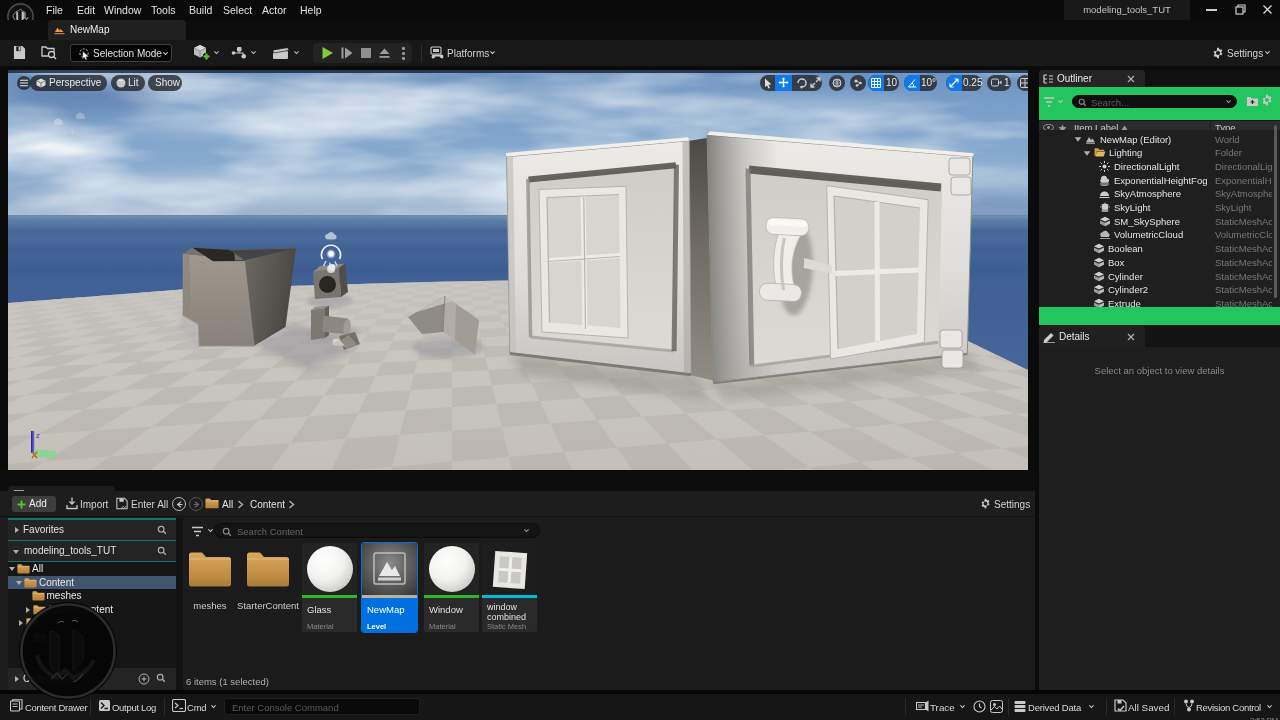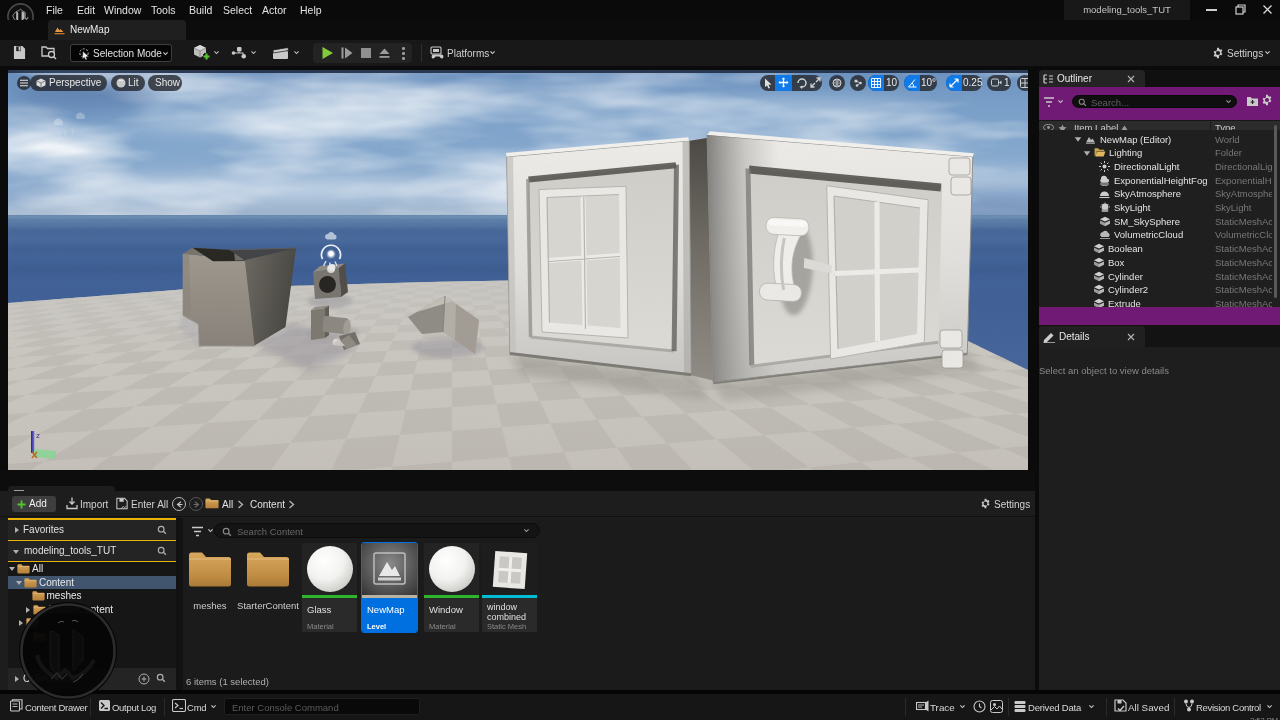--- a/index.html
+++ b/index.html
@@ -1118,21 +1118,21 @@
       </svg>
       <svg class="abs" style="left:14px;top:358px" width="46" height="36" viewBox="0 0 46 36">
         <rect x="9" y="3" width="3.2" height="22" fill="#5a52cf" opacity="0.95"></rect>
         <rect x="9" y="3" width="1.4" height="22" fill="#241f8f" opacity="0.8"></rect>
         <polygon points="12,21 34,23 34,31 12,29" fill="#7ed78f" opacity="0.75"></polygon>
         <path d="M10 24 L15 30 M15 24 L10 30" stroke="#c06a28" stroke-width="1.6"></path>
         <text x="14" y="10" font-size="8" fill="#3a34a0">z</text>
       </svg>
     </div>
     <div class="abs" style="left:1028px;top:66px;width:12px;height:624px;background:#0b0b0b"></div>
-    <div class="abs" style="left:1039px;top:70px;width:241px;height:255px;background:#701a75">
+    <div class="abs" style="left:1039px;top:70px;width:241px;height:255px;background:#22c55e">
       <div class="abs" style="left:0;top:0;width:241px;height:17px;background:#101010"></div>
       <div class="abs" style="left:0;top:0;width:106px;height:17px;background:#242424;border-radius:4px 4px 0 0">
         <svg class="abs" style="left:4px;top:3.5px" width="11" height="10" viewBox="0 0 11 10">
           <path d="M1 1 H4 M1 1 V9 M1 5 H4 M1 9 H4 M6 2 H10 M6 5 H10 M6 8 H10" stroke="#cdcdcd" stroke-width="1.2"></path>
         </svg>
         <div class="abs" style="left:18px;top:3px;font-size:10px;color:#e8e8e8">Outliner</div>
         <svg class="abs" style="left:88px;top:5px" width="8" height="8" viewBox="0 0 8 8">
           <path d="M1 1 L7 7 M7 1 L1 7" stroke="#b0b0b0" stroke-width="1.2"></path>
         </svg>
       </div>
@@ -1334,21 +1334,21 @@
       <div class="abs" style="left:0;top:1px;width:106px;height:21px;background:#202020;border-radius:4px 4px 0 0">
         <svg class="abs" style="left:4px;top:5px" width="13" height="12" viewBox="0 0 13 12">
           <path d="M1 9 L8 2 L10.5 4.5 L3.5 11.5 L0.5 12 Z" fill="#cdcdcd"></path>
           <path d="M1 11.8 H12" stroke="#cdcdcd" stroke-width="1"></path>
         </svg>
         <div class="abs" style="left:20px;top:5px;font-size:10px;color:#e8e8e8">Details</div>
         <svg class="abs" style="left:88px;top:7px" width="8" height="8" viewBox="0 0 8 8">
           <path d="M1 1 L7 7 M7 1 L1 7" stroke="#b0b0b0" stroke-width="1.2"></path>
         </svg>
       </div>
-      <div class="abs" style="left:0;top:40px;width:241px;height:14px;text-align:left;font-size:9.5px;color:#8a8a8a">Select an object to view details</div>
+      <div class="abs" style="left:0;top:40px;width:241px;height:14px;text-align:center;font-size:9.5px;color:#8a8a8a">Select an object to view details</div>
     </div>
     <div class="abs" style="left:0;top:470px;width:1035px;height:220px;background:#1d1d1d">
       <div class="abs" style="left:0;top:0;width:1035px;height:21px;background:#0d0d0d"></div>
       <div class="abs" style="left:8px;top:16px;width:107px;height:18px;background:#1d1d1d;border-radius:4px 4px 0 0">
         <svg class="abs" style="left:4px;top:4px" width="12" height="11" viewBox="0 0 12 11">
           <rect x="0.5" y="2" width="8" height="8.5" rx="1" fill="none" stroke="#cdcdcd" stroke-width="1.1"></rect>
           <path d="M2.5 2 V0.8 H11.5 V9 H9" fill="none" stroke="#cdcdcd" stroke-width="1.1"></path>
           <path d="M2.5 4.5 H6.5 M2.5 6.5 H6.5 M2.5 8.5 H5" stroke="#cdcdcd" stroke-width="0.9"></path>
         </svg>
         <div class="abs" style="left:18px;top:4px;font-size:9.5px;color:#dedede">Content Browser</div>
@@ -1402,21 +1402,21 @@
         <svg class="abs" style="left:288px;top:9px" width="7" height="9" viewBox="0 0 7 9">
           <path d="M1.5 1 L5.5 4.5 L1.5 8" stroke="#b0b0b0" stroke-width="1.4" fill="none"></path>
         </svg>
         <div class="abs" style="left:980px;top:7px">
           <svg width="11" height="11" viewBox="0 0 16 16" class="ico">
             <path fill="#c9c9c9" d="M8 5.2A2.8 2.8 0 1 0 8 10.8 2.8 2.8 0 1 0 8 5.2 M6.8 1h2.4l.35 1.7a5.5 5.5 0 0 1 1.4.8l1.65-.55 1.2 2.1-1.3 1.15q.1.4.1.8t-.1.8l1.3 1.15-1.2 2.1-1.65-.55a5.5 5.5 0 0 1-1.4.8L9.2 15H6.8l-.35-1.7a5.5 5.5 0 0 1-1.4-.8l-1.65.55-1.2-2.1 1.3-1.15Q3.4 9.4 3.4 9t.1-.8L2.2 7.05l1.2-2.1 1.65.55a5.5 5.5 0 0 1 1.4-.8Z" fill-rule="evenodd"></path>
           </svg>
         </div>
         <div class="abs" style="left:994px;top:8px;font-size:10px;color:#d2d2d2">Settings</div>
       </div>
-      <div class="abs" style="left:8px;top:48px;width:168px;height:172px;background:#eab308">
+      <div class="abs" style="left:8px;top:48px;width:168px;height:172px;background:#0f766e">
         <div class="abs" style="left:0;top:2px;width:168px;height:20px;background:#242424">
           <div class="abs" style="left:5px;top:6px">
             <svg width="8" height="8" viewBox="0 0 8 8" class="ico">
               <path d="M2 1 L6 4 L2 7 Z" fill="#b0b0b0"></path>
             </svg>
           </div>
           <div class="abs" style="left:15px;top:4px;font-size:10px;color:#e0e0e0">Favorites</div>
           <div class="abs" style="left:149px;top:5px">
             <svg width="10" height="10" viewBox="0 0 12 12" class="ico">
               <circle cx="5" cy="5" r="3.4" stroke="#b0b0b0" stroke-width="1.4" fill="none"></circle>

